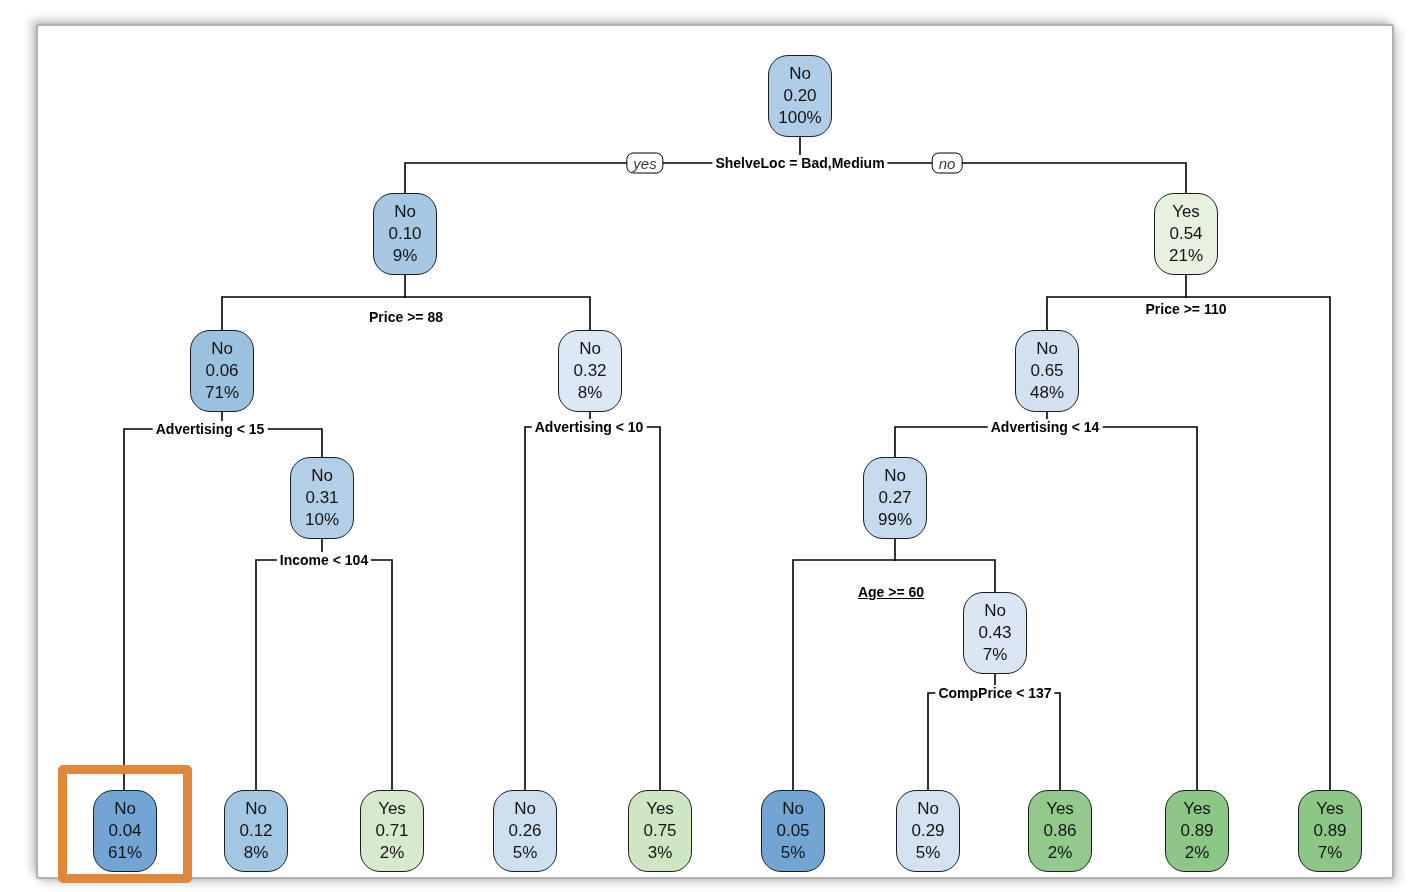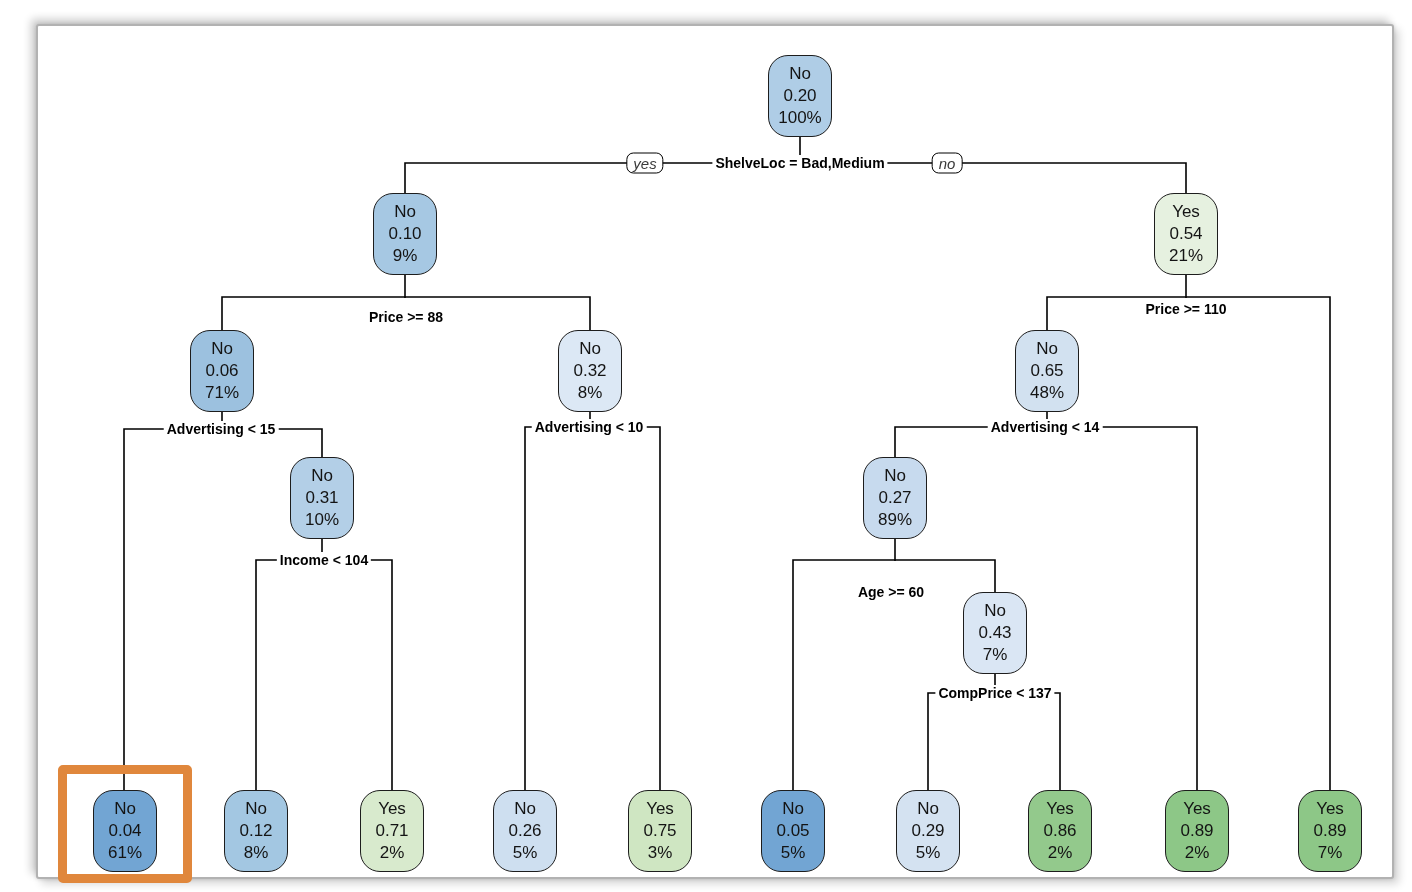--- a/index.html
+++ b/index.html
@@ -67,25 +67,25 @@
       <line x1="590" x2="590" y1="411" y2="428"></line>
       <line x1="1047" x2="1047" y1="411" y2="428"></line>
       <line x1="322" x2="322" y1="538" y2="561"></line>
       <line x1="895" x2="895" y1="538" y2="561"></line>
       <line x1="995" x2="995" y1="673" y2="694"></line>
     </svg>
   <div id="labels-layer">
       <div class="split-label" style="left: 800px; top: 163px;">ShelveLoc = Bad,Medium</div>
       <div class="split-label" style="left: 406px; top: 297px; margin-top: 20px;">Price &gt;= 88</div>
       <div class="split-label" style="left: 1186px; top: 309px;">Price &gt;= 110</div>
-      <div class="split-label" style="left: 221px; top: 429px;">Advertising &lt; 15</div>
+      <div class="split-label" style="left: 210px; top: 429px;">Advertising &lt; 15</div>
       <div class="split-label" style="left: 589px; top: 427px;">Advertising &lt; 10</div>
       <div class="split-label" style="left: 1045px; top: 427px;">Advertising &lt; 14</div>
       <div class="split-label" style="left: 324px; top: 560px;">Income &lt; 104</div>
-      <div class="split-label" style="left: 891px; top: 592px;">Age &gt;= 60</div>
+      <div class="split-label" style="left: 891px; top: 592px; text-decoration: underline;">Age &gt;= 60</div>
       <div class="split-label" style="left: 995px; top: 693px;">CompPrice &lt; 137</div>
     </div>
   <div class="branch-tag" id="tag-yes" style="left: 645px; top: 163px;">yes</div>
   <div class="branch-tag" id="tag-no" style="left: 947px; top: 163px;">no</div>
   <div id="nodes-layer">
       <div class="node" style="left: 768px; top: 55px; background: rgb(175, 205, 230);">
     <div>No</div>
     <div>0.20</div>
     <div>100%</div>
   </div>
@@ -115,21 +115,21 @@
     <div>48%</div>
   </div>
       <div class="node" style="left: 290px; top: 457px; background: rgb(179, 207, 231);">
     <div>No</div>
     <div>0.31</div>
     <div>10%</div>
   </div>
       <div class="node" style="left: 863px; top: 457px; background: rgb(199, 218, 238);">
     <div>No</div>
     <div>0.27</div>
-    <div>89%</div>
+    <div>99%</div>
   </div>
       <div class="node" style="left: 963px; top: 592px; background: rgb(218, 230, 244);">
     <div>No</div>
     <div>0.43</div>
     <div>7%</div>
   </div>
       <div class="node" style="left: 93px; top: 790px; background: rgb(114, 165, 211);">
     <div>No</div>
     <div>0.04</div>
     <div>61%</div>

